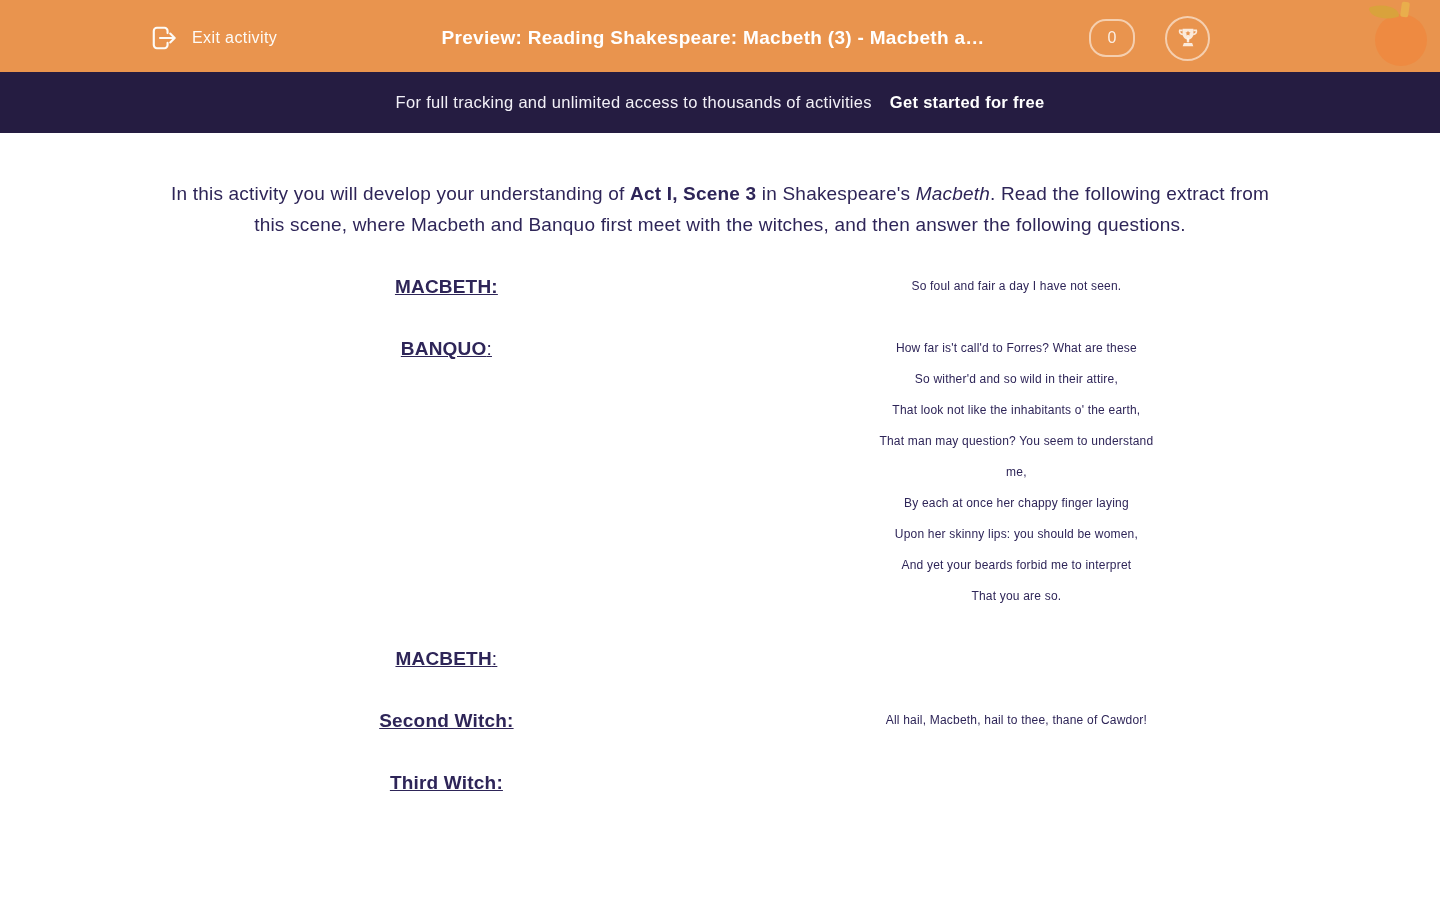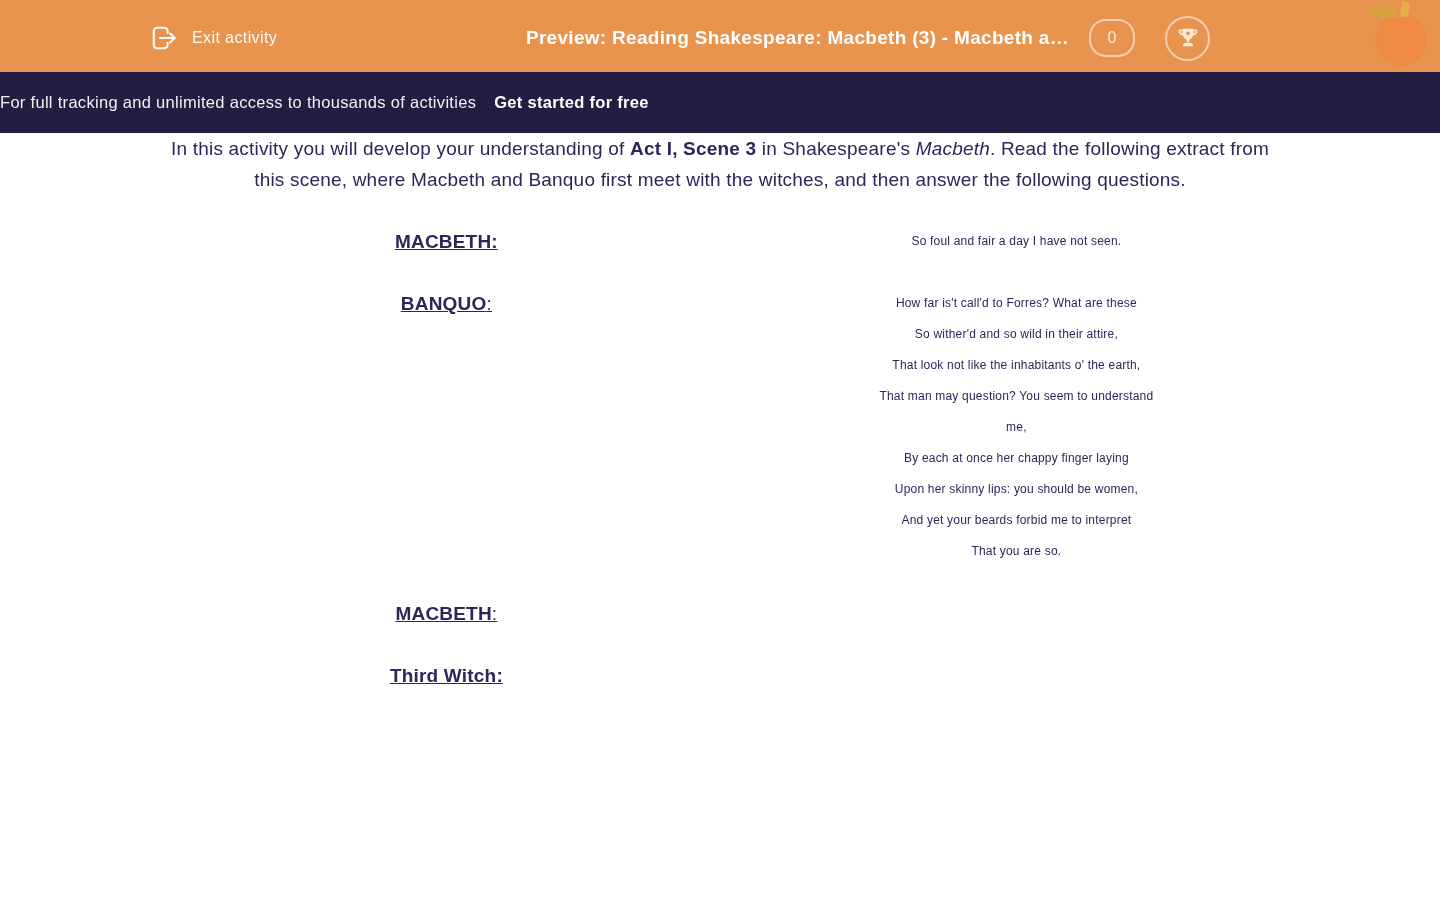--- a/index.html
+++ b/index.html
@@ -26,21 +26,21 @@
     border: none;
     color: #FDFBF7;
     font-family: inherit;
     font-size: 16px;
     letter-spacing: 0.4px;
     cursor: pointer;
     white-space: nowrap;
   }
   .page-title {
     flex: 1;
-    text-align: right;
+    text-align: center;
     color: #FFFFFF;
     font-size: 19px;
     font-weight: 700;
     letter-spacing: 0.3px;
     white-space: nowrap;
     overflow: hidden;
     text-overflow: ellipsis;
     padding: 0 20px;
     max-width: 760px;
     margin-left: 60px;
@@ -109,36 +109,37 @@
     border-radius: 2px;
     transform: rotate(8deg);
   }
 
   
   .banner {
     height: 61px;
     background: #251C41;
     display: flex;
     align-items: center;
-    justify-content: flex-start;
+    justify-content: center;
     color: #F2F0F7;
     font-size: 16.5px;
     letter-spacing: 0.3px;
   }
   .banner .cta {
     font-weight: 700;
     color: #FFFFFF;
     margin-left: 18px;
     cursor: pointer;
   }
 
   
   .main {
     width: 1140px;
     margin: 0 auto;
+    padding-top: 45px;
   }
   .intro {
     text-align: center;
     font-size: 19px;
     line-height: 31px;
     margin-bottom: 31px;
     padding: 0 10px;
   }
   .intro .b { font-weight: 700; }
   .intro .i { font-style: italic; }
@@ -233,16 +234,22 @@
           <div>By each at once her chappy finger laying</div>
           <div>Upon her skinny lips: you should be women,</div>
           <div>And yet your beards forbid me to interpret</div>
           <div>That you are so.</div>
         </div>
       </div>
       <div class="row">
         <div class="cell-speaker"><span class="b">MACBETH</span><span>:</span></div>
       </div>
       <div class="row">
+        <div class="cell-speaker"><span class="b">Second Witch:</span></div>
+        <div class="cell-speech">
+          <div>All hail, Macbeth, hail to thee, thane of Cawdor!</div>
+        </div>
+      </div>
+      <div class="row">
         <div class="cell-speaker"><span class="b">Third Witch:</span></div>
       </div>
     </div>
 </main>
 
 </body></html>

